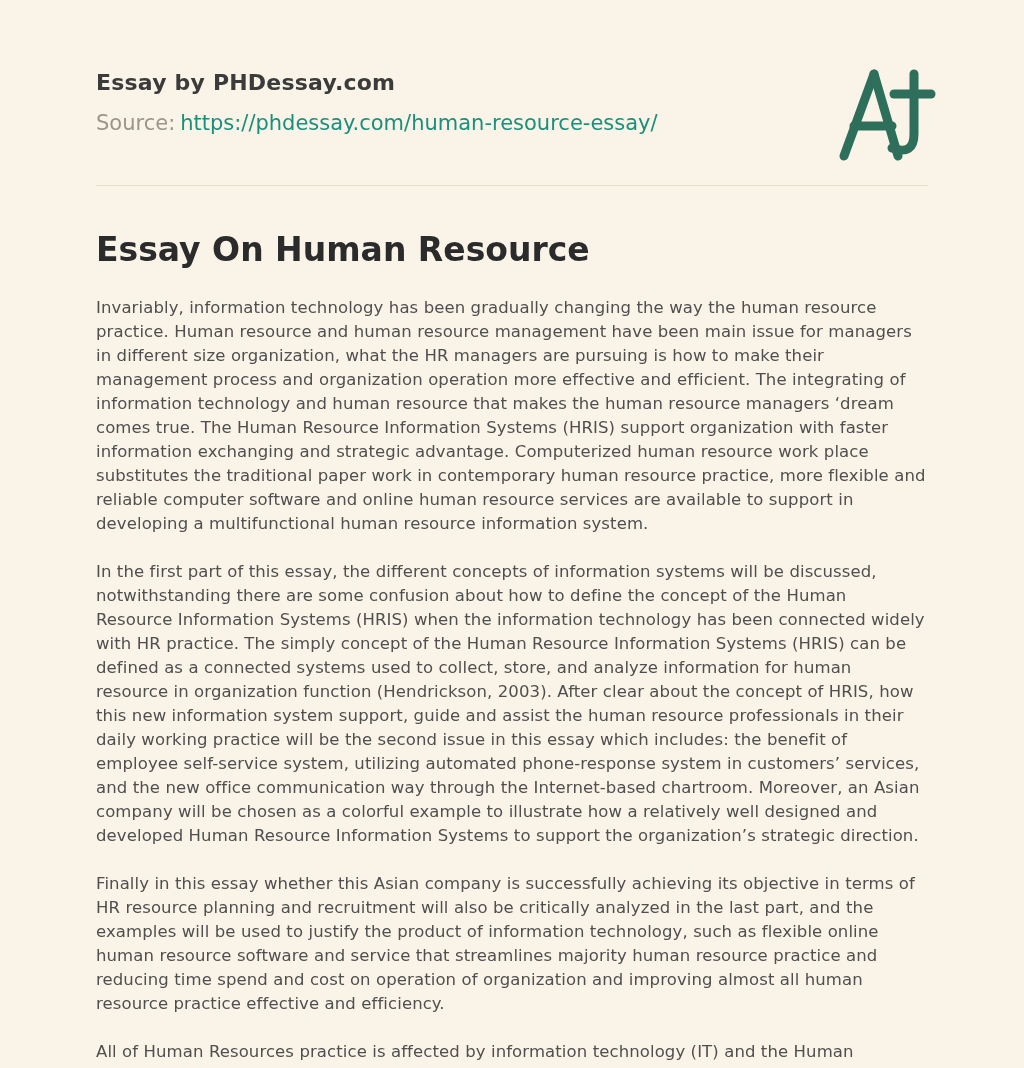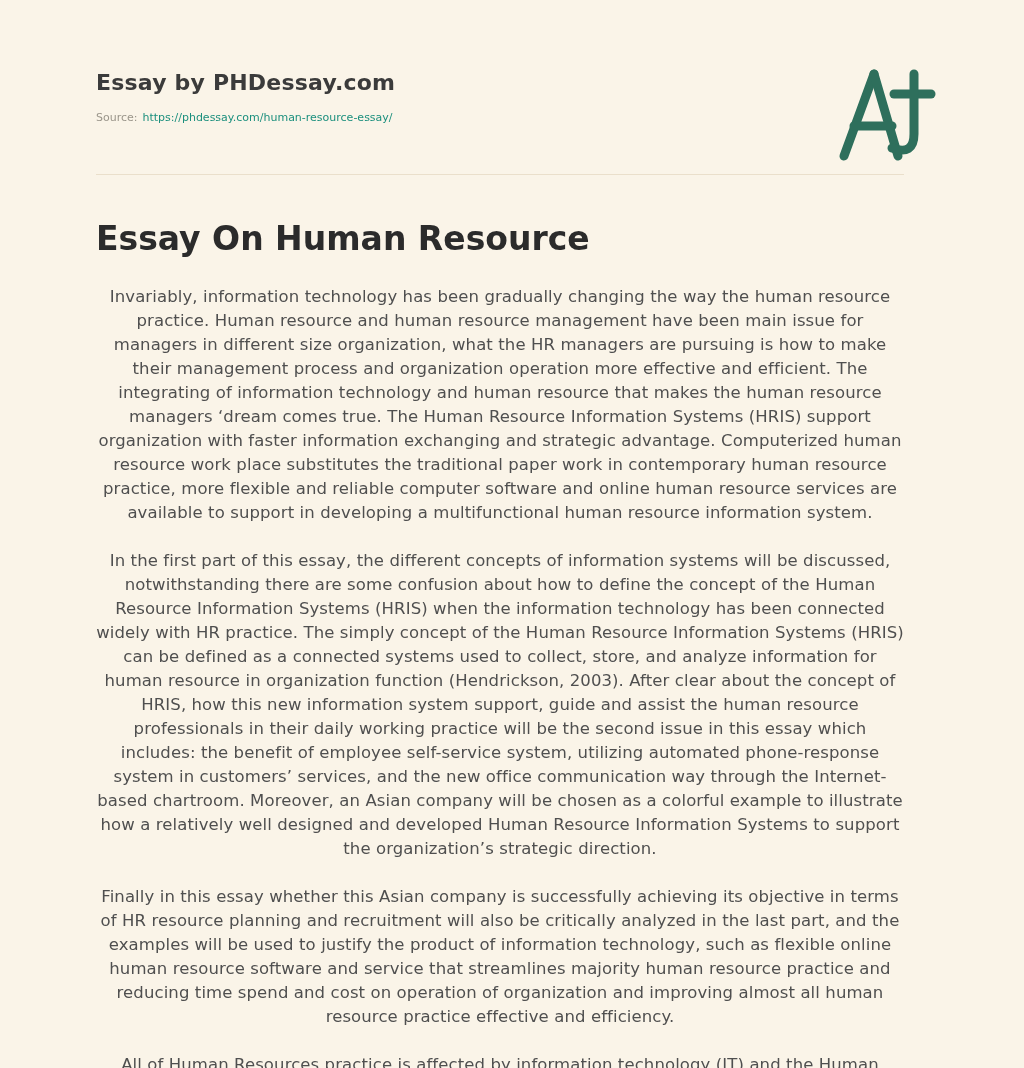--- a/index.html
+++ b/index.html
@@ -8,31 +8,31 @@
     width: 1024px;
     height: 1068px;
     background: #FAF4E8;
     overflow: hidden;
     font-family: "DejaVu Sans", "Liberation Sans", sans-serif;
   }
   .page {
     position: relative;
     width: 1024px;
     height: 1054px;
-    padding: 70px 120px 0 96px;
+    padding: 70px 96px 0 96px;
   }
   .byline {
     font-size: 22px;
     font-weight: 700;
     color: #3B3B3B;
     letter-spacing: 0.2px;
   }
   .source-row {
     margin-top: 16px;
-    font-size: 11px;
+    font-size: 21px;
     color: #9A958A;
   }
   .source-link {
     color: #1B8F7D;
     text-decoration: none;
     margin-left: 5px;
     cursor: pointer;
   }
   .logo {
     position: absolute;
@@ -53,21 +53,20 @@
     font-weight: 700;
     color: #2B2B2B;
   }
   .content { margin-top: 28px; }
   .para {
     margin: 0 0 16px 0;
     font-size: 16.5px;
     line-height: 24px;
     color: #4F4F4F;
     letter-spacing: 0.1px;
-    text-align: center;
   }
 </style>
 </head>
 <body>
 
 <div class="page">
 
   <header class="page-header">
     <div class="byline">Essay by PHDessay.com</div>
 

